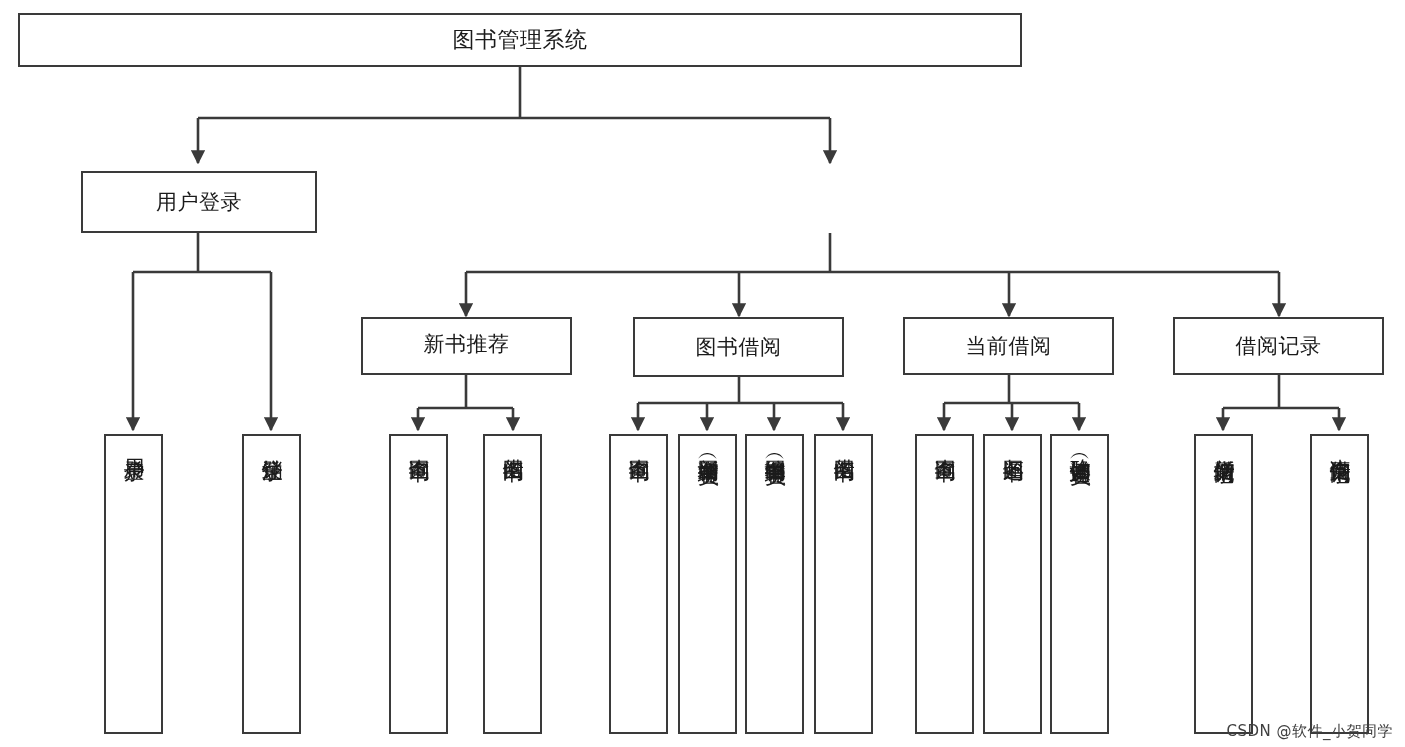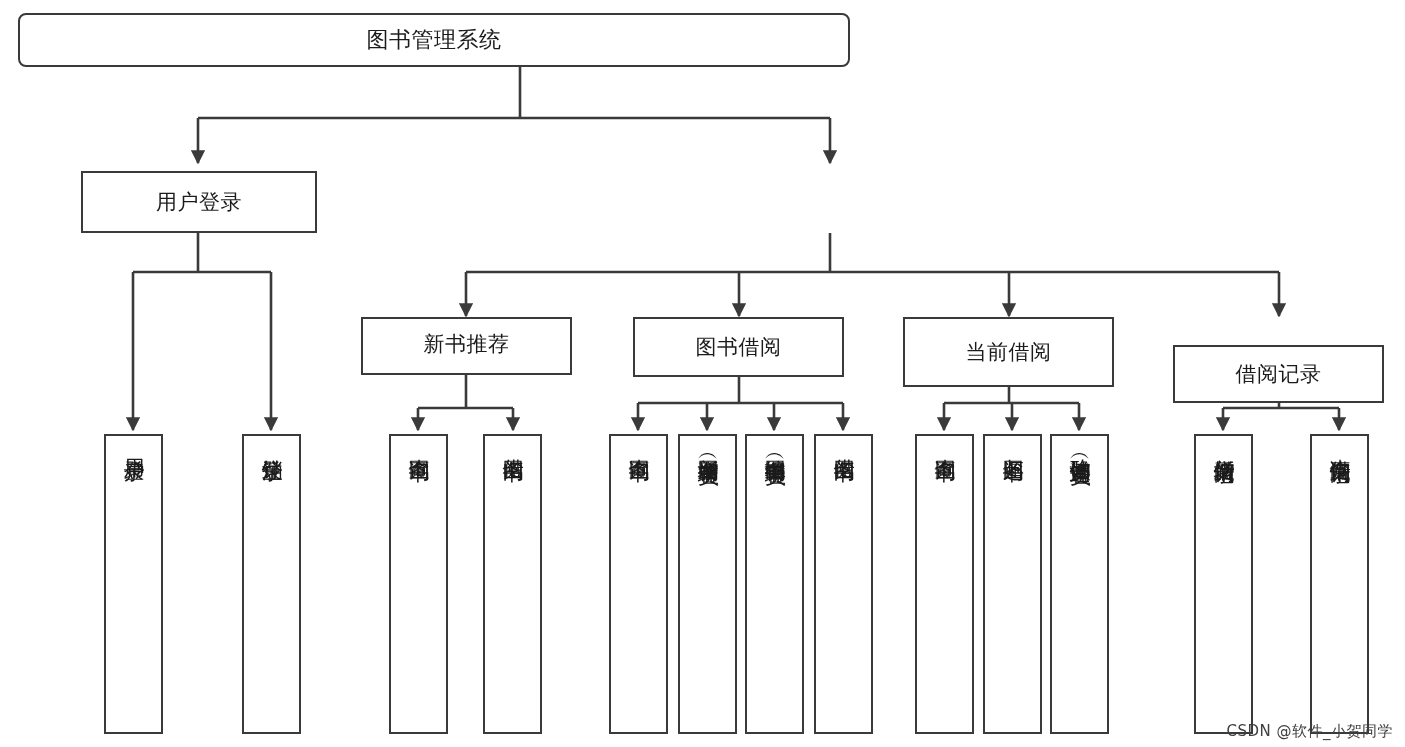--- a/index.html
+++ b/index.html
@@ -118,42 +118,42 @@
       <path d="M 1012 403 L 1012 430" marker-end="url(#arrow)"></path>
       <path d="M 1079 403 L 1079 430" marker-end="url(#arrow)"></path>
 
       <path d="M 1279 375 L 1279 408"></path>
       <path d="M 1223 408 L 1339 408"></path>
       <path d="M 1223 408 L 1223 430" marker-end="url(#arrow)"></path>
       <path d="M 1339 408 L 1339 430" marker-end="url(#arrow)"></path>
     </g>
   </svg>
 
-  <div class="node root" style="left:18px; top:13px; width:832px; height:54px;border-radius:8px;">
+  <div class="node root" style="left:18px; top:13px; width:1004px; height:54px;">
     <span class="label">图书管理系统</span>
   </div>
 
   <div class="node" style="left:81px; top:171px; width:236px; height:62px;">
     <span class="label">用户登录</span>
   </div>
 
 
   <div class="node" style="left:361px; top:317px; width:211px; height:58px;font-family:Liberation Mono, monospace;">
     <span class="label">新书推荐</span>
   </div>
 
   <div class="node" style="left:633px; top:317px; width:211px; height:60px;">
     <span class="label">图书借阅</span>
   </div>
 
-  <div class="node" style="left:903px; top:317px; width:211px; height:70px;">
+  <div class="node" style="left:903px; top:317px; width:211px; height:58px;">
     <span class="label">当前借阅</span>
   </div>
 
-  <div class="node" style="left:1173px; top:317px; width:211px; height:58px;margin-top:28px;">
+  <div class="node" style="left:1173px; top:317px; width:211px; height:58px;">
     <span class="label">借阅记录</span>
   </div>
 
   <div class="node vertical" style="left:104px; top:434px; width:59px; height:300px;">
     <span class="label">用户登录</span>
   </div>
 
   <div class="node vertical" style="left:242px; top:434px; width:59px; height:300px;">
     <span class="label">注销登录</span>
   </div>

